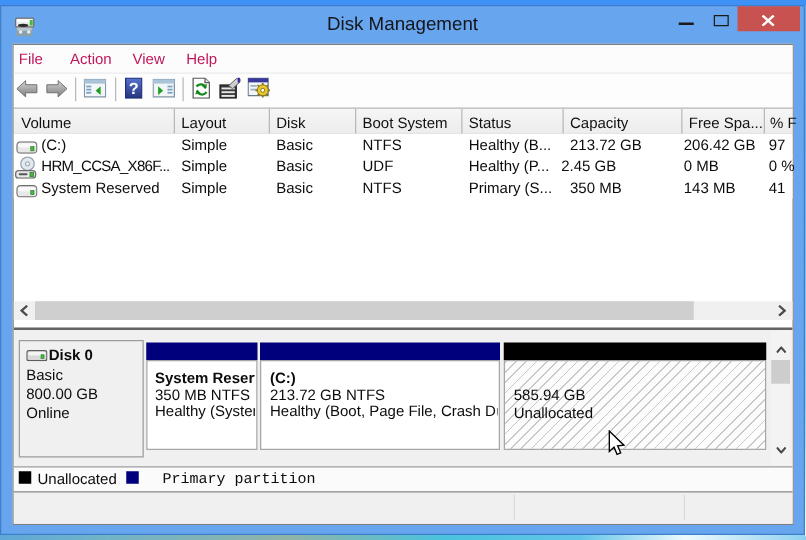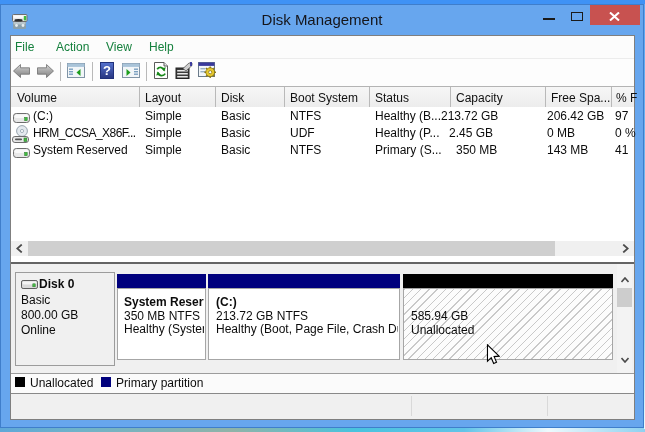--- a/index.html
+++ b/index.html
@@ -21,21 +21,21 @@
   }
   .btn-close {
     position:absolute; left:590px; top:5px; width:50px; height:20px;
     background:#c85250;
   }
   .content {
     position:absolute; left:10px; top:35px; width:625px; height:385px;
     background:#ffffff; border:1px solid #7f7f7f;
   }
   .menubar { position:absolute; left:11px; top:36px; width:623px; height:22px; background:#fcfcfc; }
-  .menubar span { position:absolute; top:4px; font-size:12px; color:#15803d; }
+  .menubar span { position:absolute; top:4px; font-size:12px; color:#be185d; }
   .toolbar { position:absolute; left:11px; top:58px; width:623px; height:28px; background:#fdfdfd; border-top:1px solid #ececec; }
   .tsep { position:absolute; top:62px; width:1px; height:19px; background:#b9b9b9; }
   .hdr { position:absolute; left:11px; top:86px; width:623px; height:22px;
     background:linear-gradient(#f6f6f6,#ececec);
     border-top:1px solid #b4b4b4; border-bottom:1px solid #9c9c9c; }
   .hdr span { position:absolute; top:4px; font-size:12px; color:#111; white-space:nowrap; }
   .hsep { position:absolute; top:87px; width:1px; height:20px; background:#b9b9b9; }
   .row { position:absolute; left:11px; width:623px; height:18px; background:#fff; }
   .row span { position:absolute; top:2px; font-size:12px; color:#0c0c0c; white-space:nowrap; }
   
@@ -190,21 +190,21 @@
   <div class="hsep" style="left:450px;"></div>
   <div class="hsep" style="left:545px;"></div>
   <div class="hsep" style="left:611px;"></div>
 
   <div class="row" style="top:106.5px;">
     <span style="left:22px;">(C:)</span>
     <span style="left:134px;">Simple</span>
     <span style="left:210px;">Basic</span>
     <span style="left:279px;">NTFS</span>
     <span style="left:364px;">Healthy (B...</span>
-    <span style="left:430px;">213.72 GB</span>
+    <span style="left:445px;">213.72 GB</span>
     <span style="left:536px;">206.42 GB</span>
     <span style="left:604px;">97</span>
   </div>
   <div class="row" style="top:123.5px;">
     <span style="left:22px; letter-spacing:-0.55px;">HRM_CCSA_X86F...</span>
     <span style="left:134px;">Simple</span>
     <span style="left:210px;">Basic</span>
     <span style="left:279px;">UDF</span>
     <span style="left:364px;">Healthy (P...</span>
     <span style="left:438px;">2.45 GB</span>
@@ -296,19 +296,19 @@
   </svg>
 
   <svg class="abs" style="left:486px; top:344px;" width="14" height="21" viewBox="0 0 12 19">
     <path d="M1,0.8 L1,15.5 L4.4,12.4 L6.6,17.6 L9.2,16.5 L7,11.4 L11.5,11 Z" fill="#fff" stroke="#000" stroke-width="1"></path>
   </svg>
 
   <div class="legend"></div>
   <div class="abs" style="left:15px; top:377px; width:10px; height:10px; background:#000;"></div>
   <div class="abs" style="left:30px; top:376px; font-size:12px; color:#0c0c0c;">Unallocated</div>
   <div class="abs" style="left:101px; top:377px; width:10px; height:10px; background:#00007d;"></div>
-  <div class="abs" style="left:116px; top:376px; font-size:12px; color:#0c0c0c;">Primary partition</div>
+  <div class="abs" style="left:130px; top:376px; font-size:12px; color:#0c0c0c;font-family:Liberation Mono, monospace;">Primary partition</div>
 
   <div class="statusbar"></div>
   <div class="ssep" style="left:411px;"></div>
   <div class="ssep" style="left:547px;"></div>
   <div class="abs" style="left:0; top:428px; width:645px; height:4px; background:linear-gradient(to right,#5fa8d8 0%,#6fb3c9 12%,#8fb3a8 36%,#49c3de 55%,#62c4e8 72%,#eefafd 85%,#8ed1f0 100%);"></div>
   <div class="abs" style="left:643.5px; top:4px; width:1.5px; height:425px; background:linear-gradient(#5ea7f2 0%,#74b7ef 40%,#8fd0ee 75%,#d8f5fb 95%,#eefcff 100%);"></div>
 
 </body></html>

